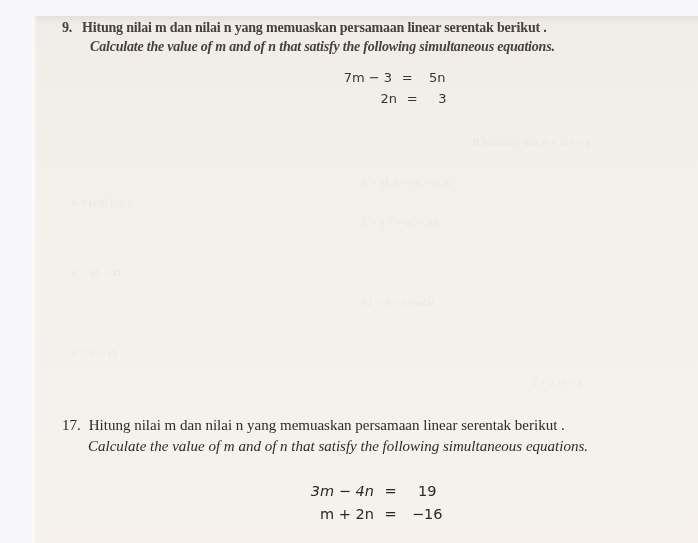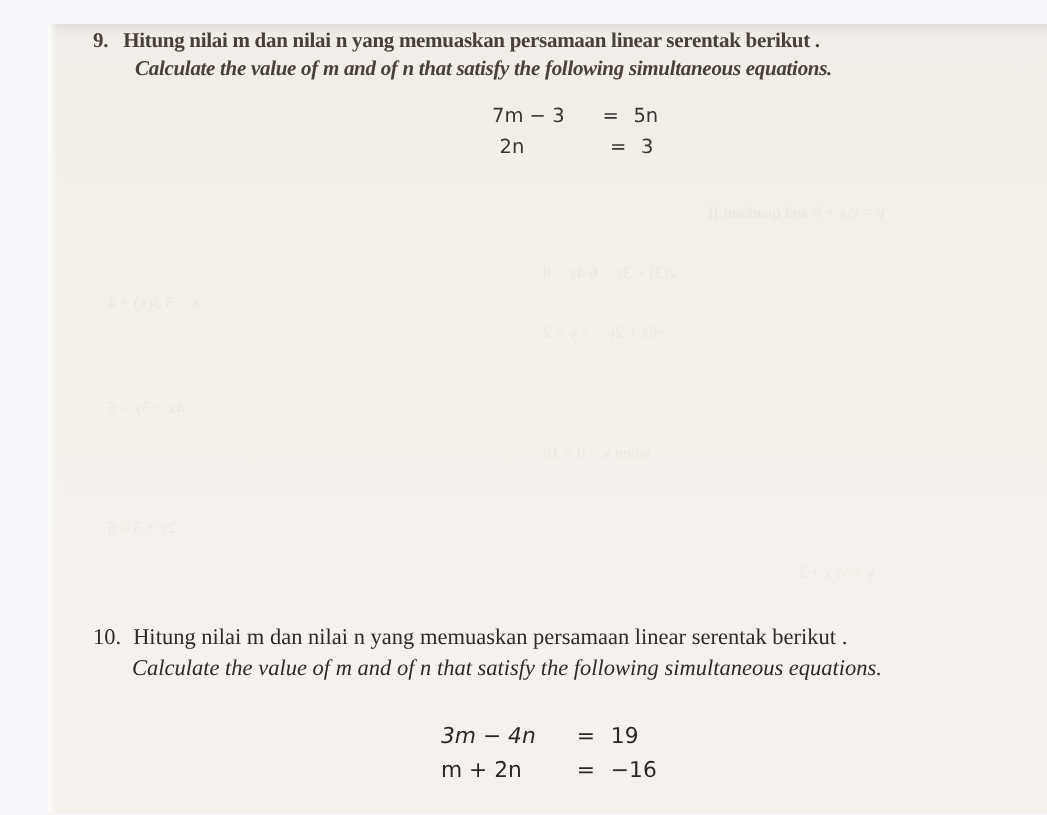--- a/index.html
+++ b/index.html
@@ -84,23 +84,23 @@
       white-space: nowrap;
     }
     .q9 .eq-row {
       font-size: 13px;
       color: #3a3330;
     }
     .q10 .eq-row {
       font-size: 14.5px;
       color: #2b2725;
     }
-    .lhs { display: inline-block; text-align: left; }
+    .lhs { display: inline-block; text-align: right; }
     .rel { display: inline-block; text-align: center; }
-    .rhs { display: inline-block; text-align: left; }
+    .rhs { display: inline-block; text-align: center; }
   </style>
 </head>
 <body>
 
 <div class="top-strip"></div>
 
 <div class="page">
 
   <div class="bleed" style="left:440px;top:120px;">y = ½x + 6  and quadrant  II</div>
   <div class="bleed" style="left:330px;top:160px;">2(3) + 3y = 6   4y = 8</div>
@@ -128,21 +128,21 @@
       <div class="eq-row" style="left:301px;top:75px;">
         <span class="lhs" style="width:64px;">2n</span>
         <span class="rel" style="width:22px;">=</span>
         <span class="rhs" style="width:30px;">3</span>
       </div>
     </div>
   </div>
 
   <div class="question q10">
     <div class="q-line" style="left:30px;top:400px;">
-      <span class="q-num">10.</span>
+      <span class="q-num">17.</span>
       <span class="q-text-id" style="margin-left:4px;">Hitung nilai  m dan nilai  n  yang memuaskan persamaan linear serentak berikut .</span>
     </div>
     <div class="q-line" style="left:56px;top:421px;">
       <span class="q-text-en">Calculate the value of  m and of  n that satisfy the following simultaneous equations.</span>
     </div>
     <div class="equations">
       <div class="eq-row" style="left:262px;top:467px;">
         <span class="lhs" style="width:80px;font-style:italic;">3m − 4n</span>
         <span class="rel" style="width:24px;">=</span>
         <span class="rhs" style="width:40px;">19</span>

